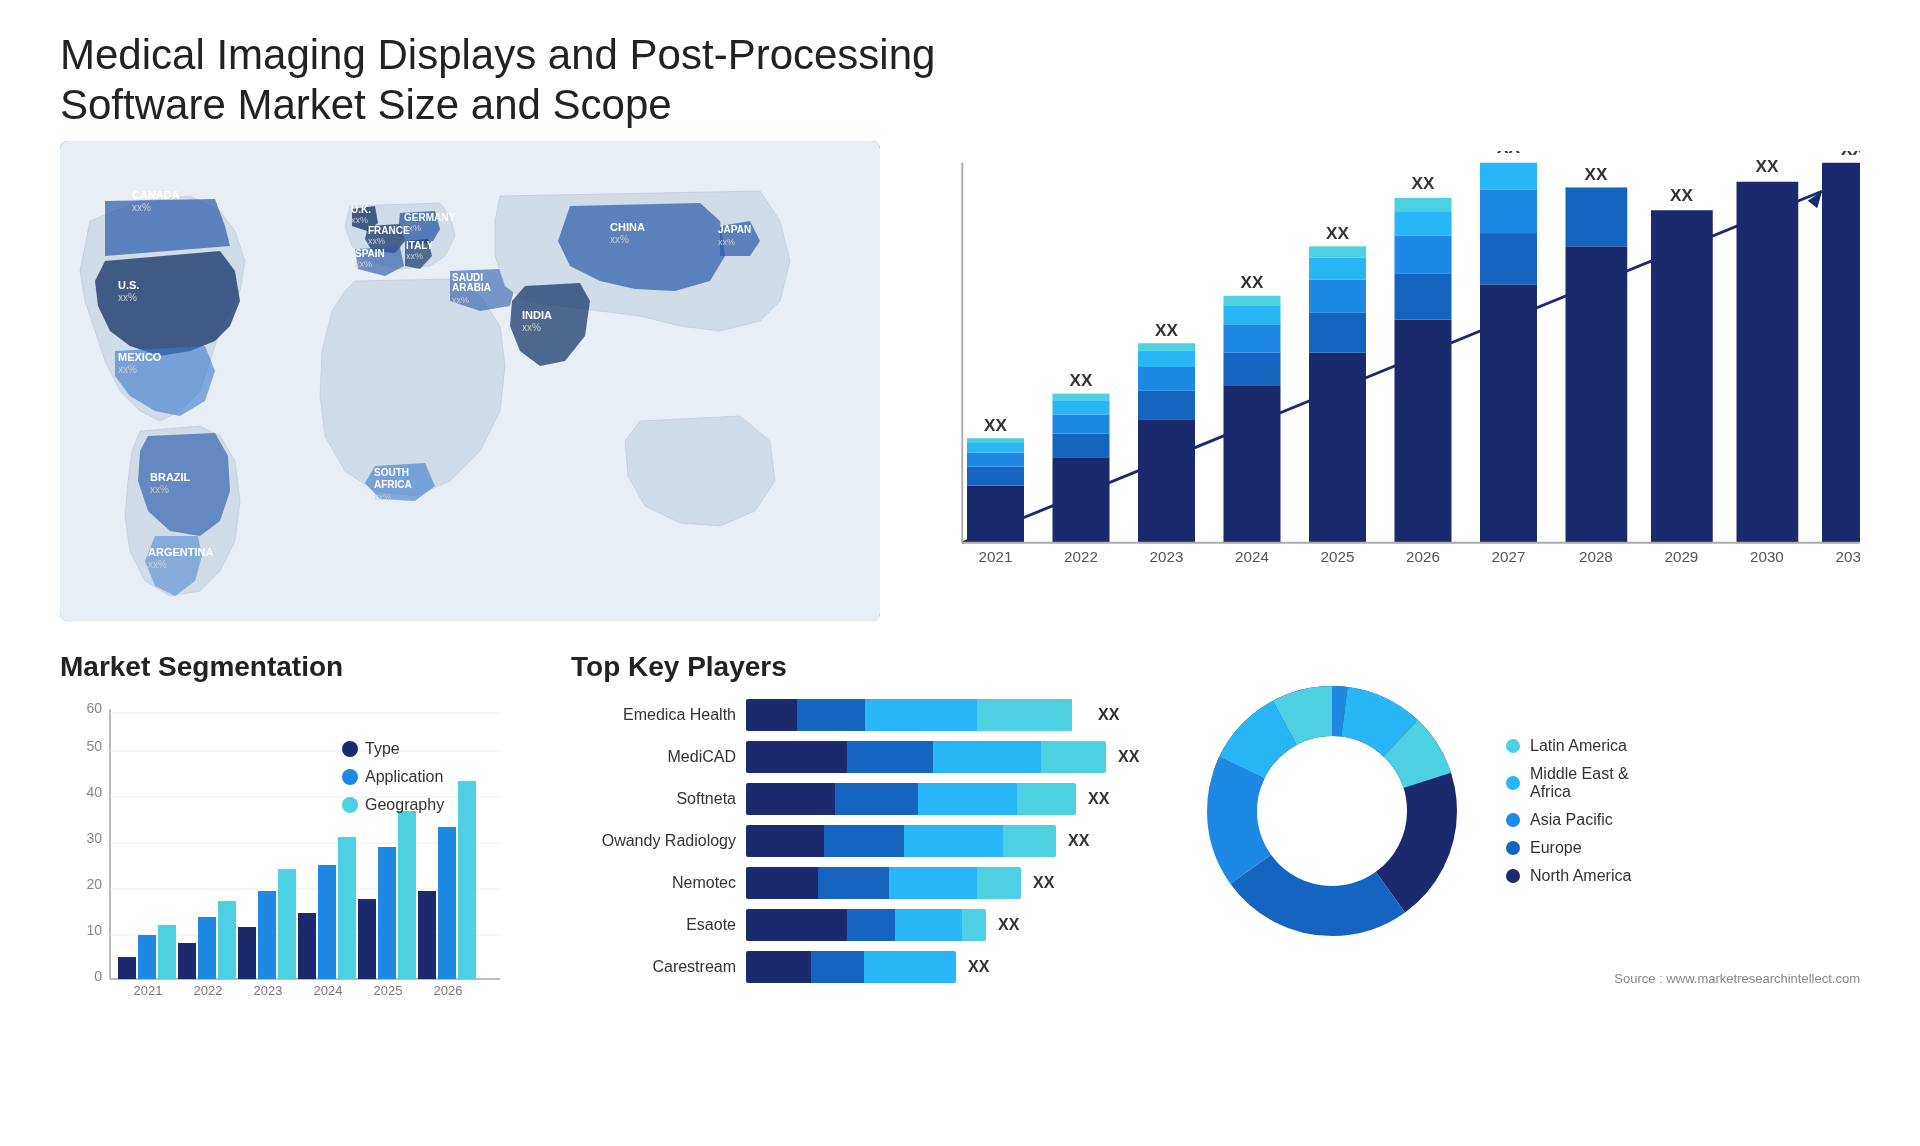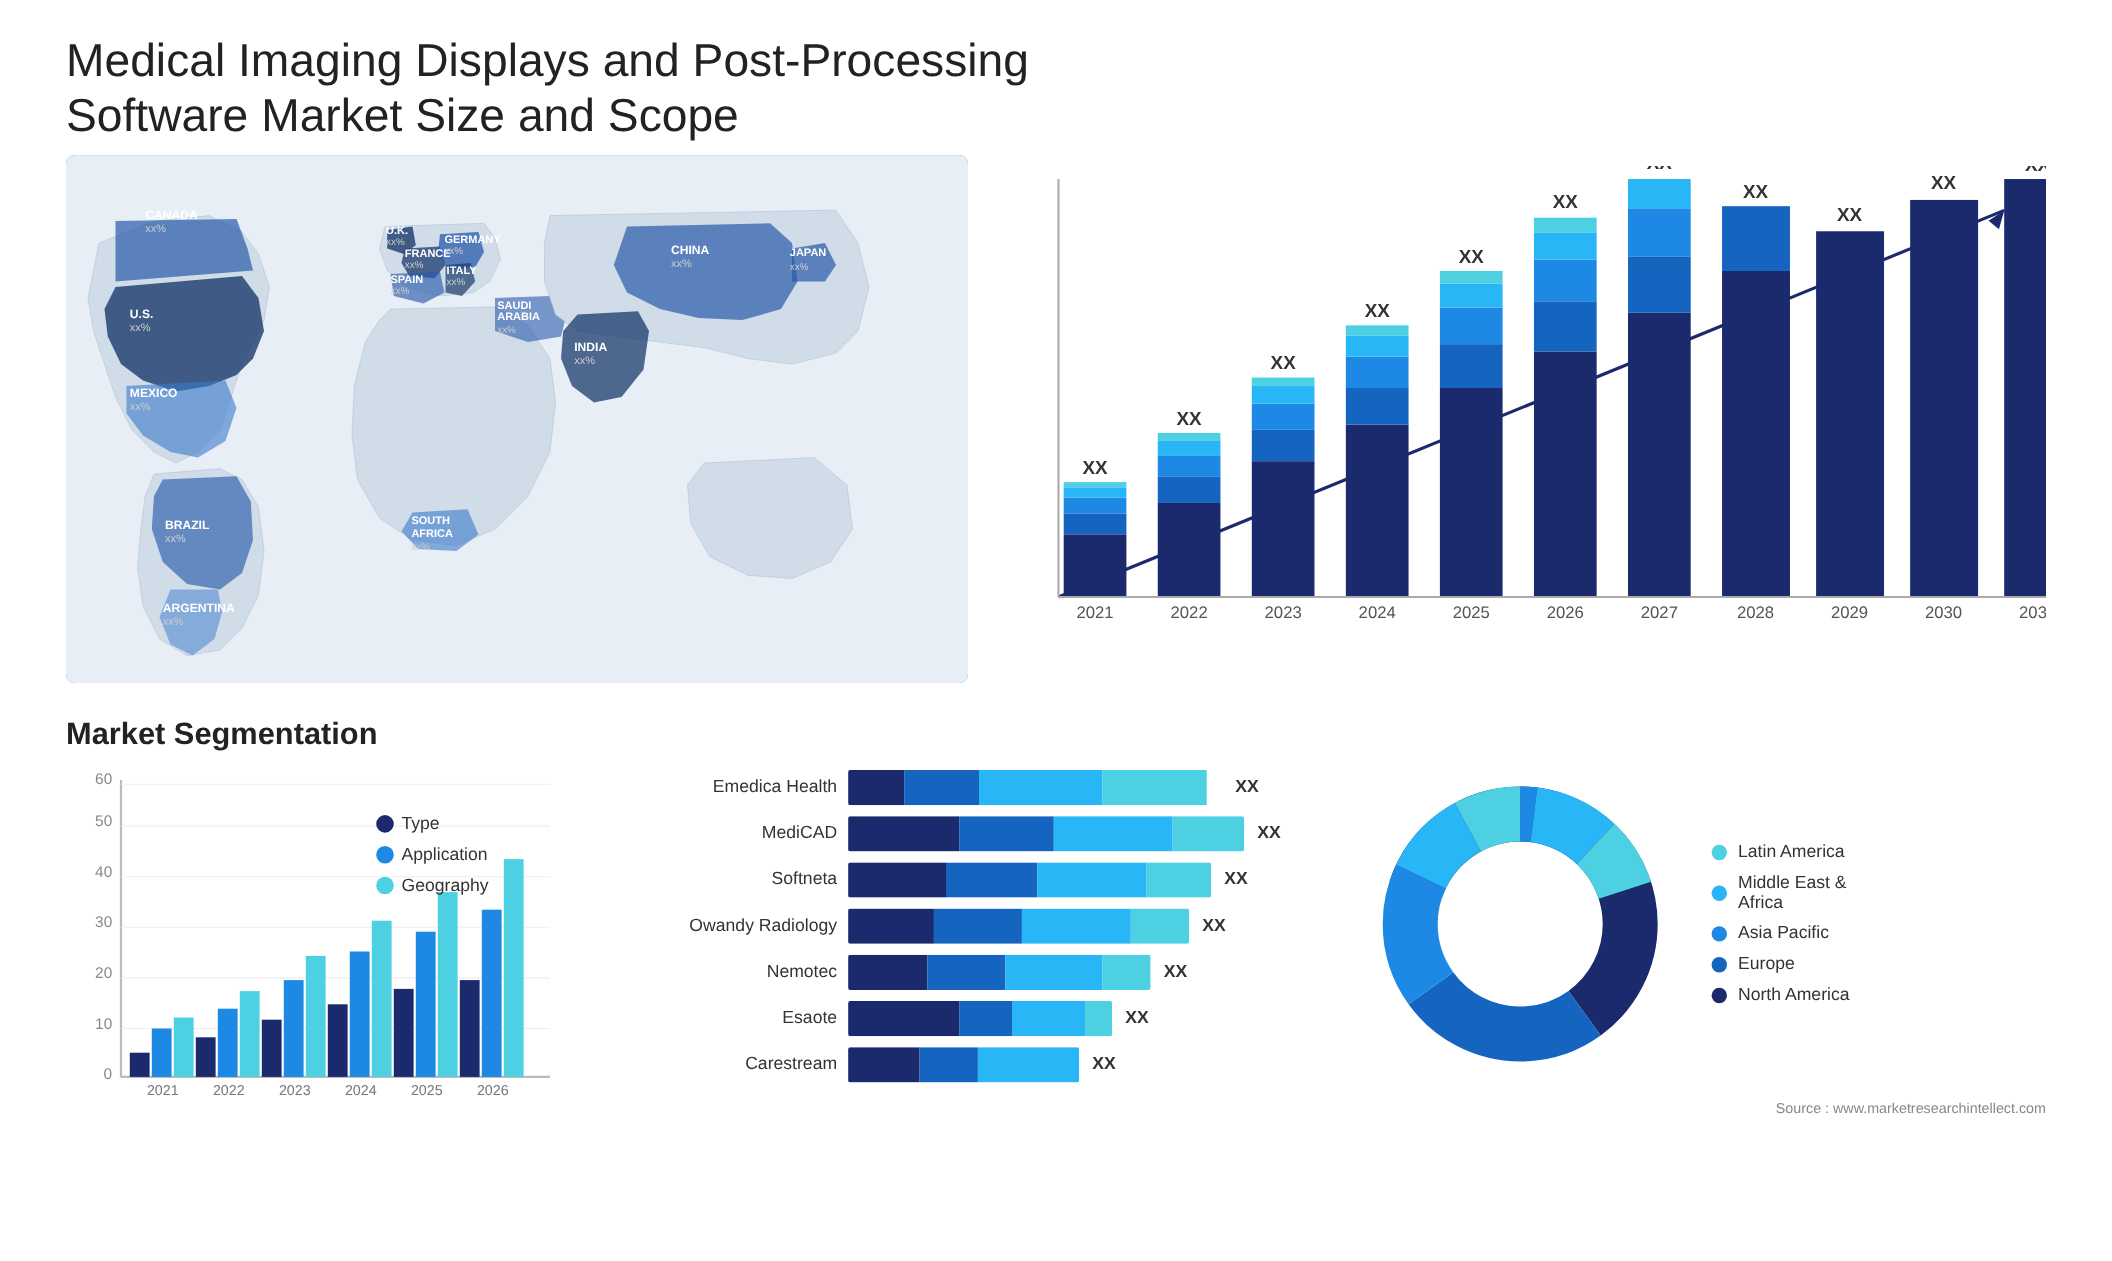--- a/index.html
+++ b/index.html
@@ -73,23 +73,22 @@
       flex: 1;
       position: relative;
       display: flex;
       flex-direction: column;
       justify-content: flex-end;
     }
 
     
     .bottom-section {
       display: flex;
-      gap: 36px;
+      gap: 11px;
       margin-top: 10px;
-      align-items: center;
     }
     .segment-panel {
       flex: 0 0 500px;
     }
     .panel-title {
       font-size: 28px;
       font-weight: 600;
       color: #222;
       margin-bottom: 16px;
     }
@@ -428,20 +427,21 @@
         <circle cx="290" cy="50" r="8" fill="#1a2a6c"></circle>
         <text x="305" y="55" font-size="16" fill="#333">Type</text>
         <circle cx="290" cy="78" r="8" fill="#1e88e5"></circle>
         <text x="305" y="83" font-size="16" fill="#333">Application</text>
         <circle cx="290" cy="106" r="8" fill="#4dd0e1"></circle>
         <text x="305" y="111" font-size="16" fill="#333">Geography</text>
       </svg>
     </div>
 
     <div class="players-panel">
+      <div class="panel-title">Top Key Players</div>
       <div class="players-list">
 
         <div class="player-row">
           <div class="player-name">Emedica Health</div>
           <div class="player-bar-wrap">
             <div class="player-bar" style="width:340px;">
               <div class="player-bar-seg" style="width:15%;background:#1a2a6c;"></div>
               <div class="player-bar-seg" style="width:20%;background:#1565c0;"></div>
               <div class="player-bar-seg" style="width:33%;background:#29b6f6;"></div>
               <div class="player-bar-seg" style="width:28%;background:#4dd0e1;"></div>

